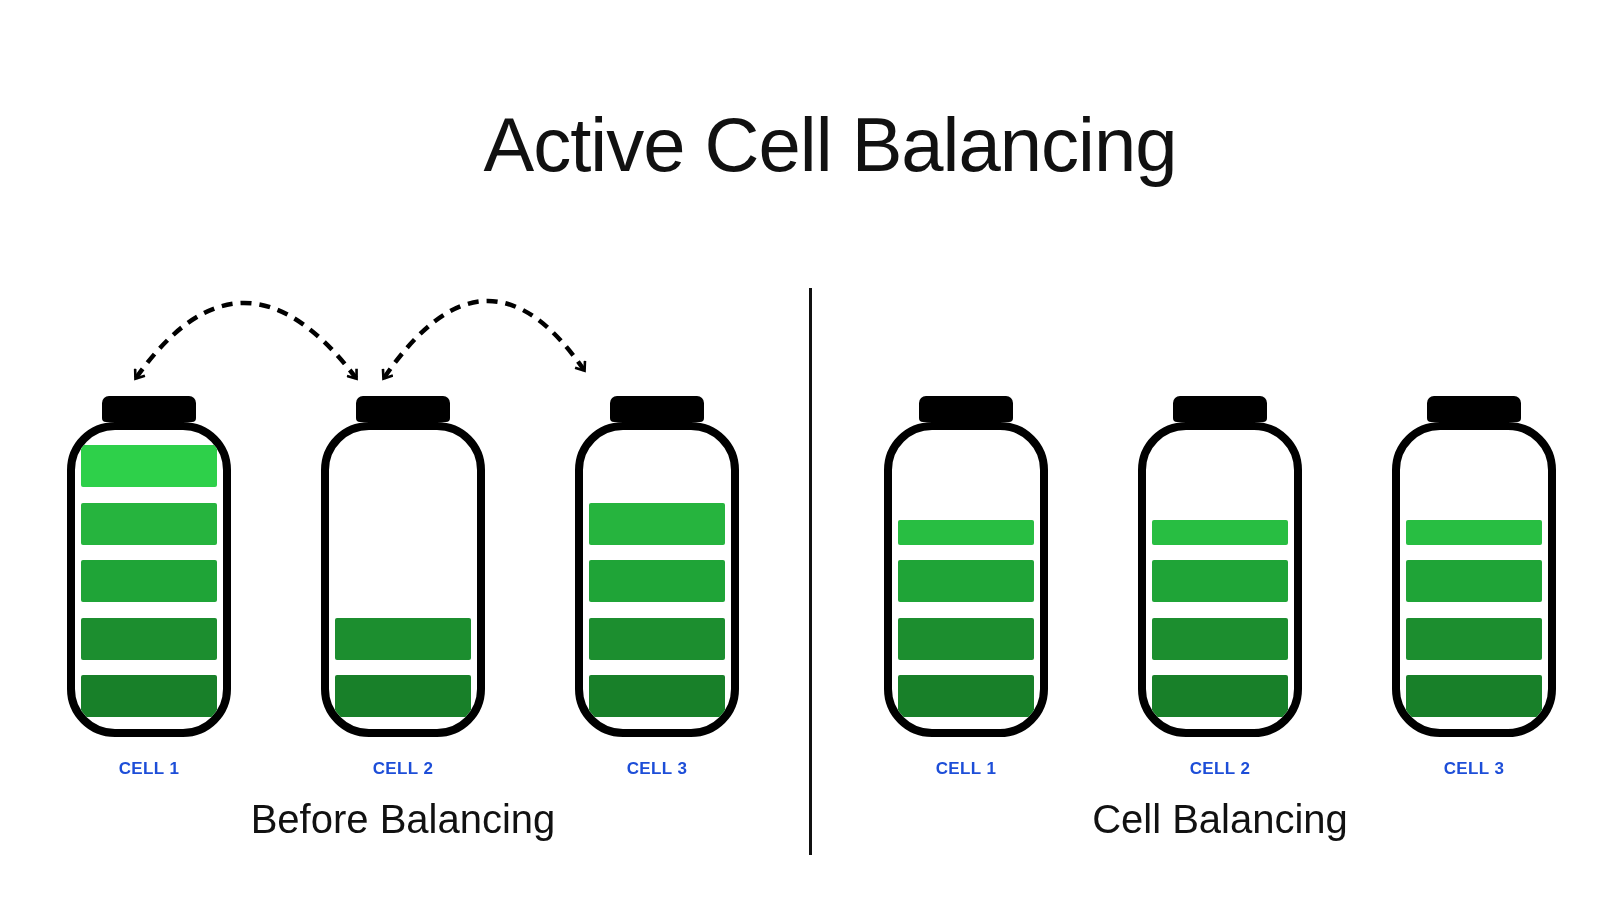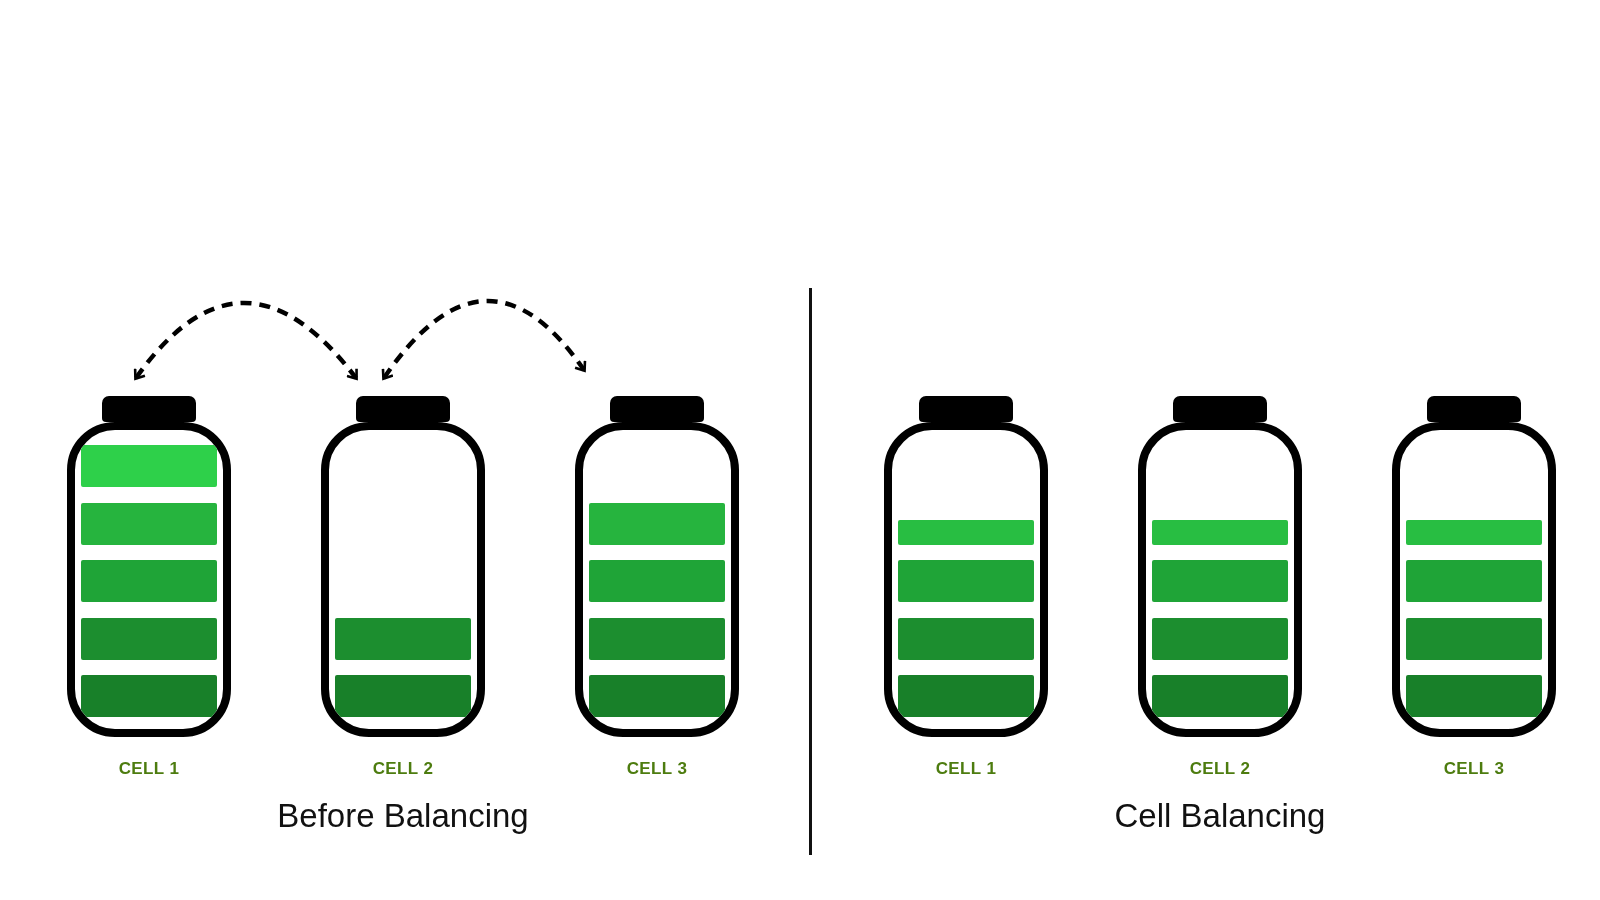--- a/index.html
+++ b/index.html
@@ -71,38 +71,39 @@
     position: absolute;
     left: 6px;
     right: 6px;
     border-radius: 2px;
   }
   .cell-label {
     margin-top: 22px;
     font-size: 17px;
     font-weight: 700;
     letter-spacing: 0.4px;
-    color: #4d7c0f;
+    color: #1d4ed8;
     white-space: nowrap;
   }
   .caption {
     position: absolute;
     top: 797px;
     transform: translateX(-50%);
-    font-size: 33px;
+    font-size: 40px;
     font-weight: 400;
     color: #111111;
     white-space: nowrap;
   }
 </style>
 </head>
 <body>
 
 <div class="stage">
 
+  <div class="title">Active Cell Balancing</div>
 
   <svg class="arrow-layer" viewBox="0 0 1600 900" xmlns="http://www.w3.org/2000/svg">
     <defs>
       <marker id="chev" viewBox="0 0 14 14" markerWidth="14" markerHeight="14" refX="8" refY="7" orient="auto" markerUnits="userSpaceOnUse">
         <path d="M1,1 L9,7 L1,13" fill="none" stroke="#000000" stroke-width="2.6"></path>
       </marker>
       <marker id="chevStart" viewBox="0 0 14 14" markerWidth="14" markerHeight="14" refX="8" refY="7" orient="auto-start-reverse" markerUnits="userSpaceOnUse">
         <path d="M1,1 L9,7 L1,13" fill="none" stroke="#000000" stroke-width="2.6"></path>
       </marker>
     </defs>

